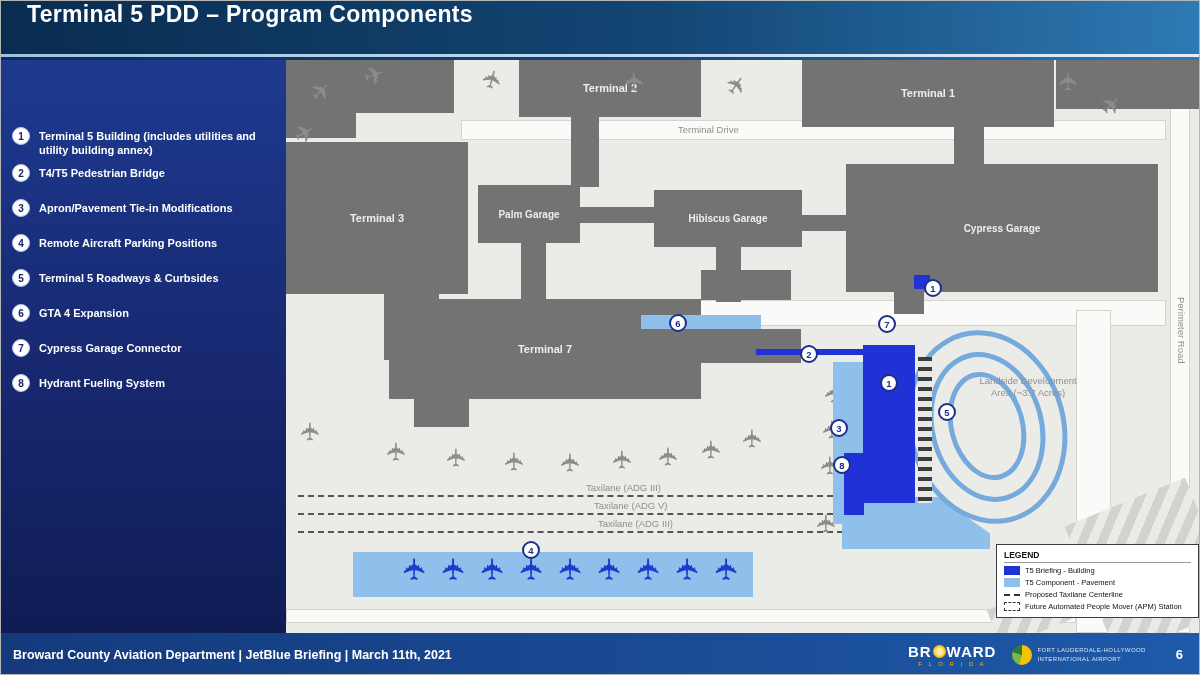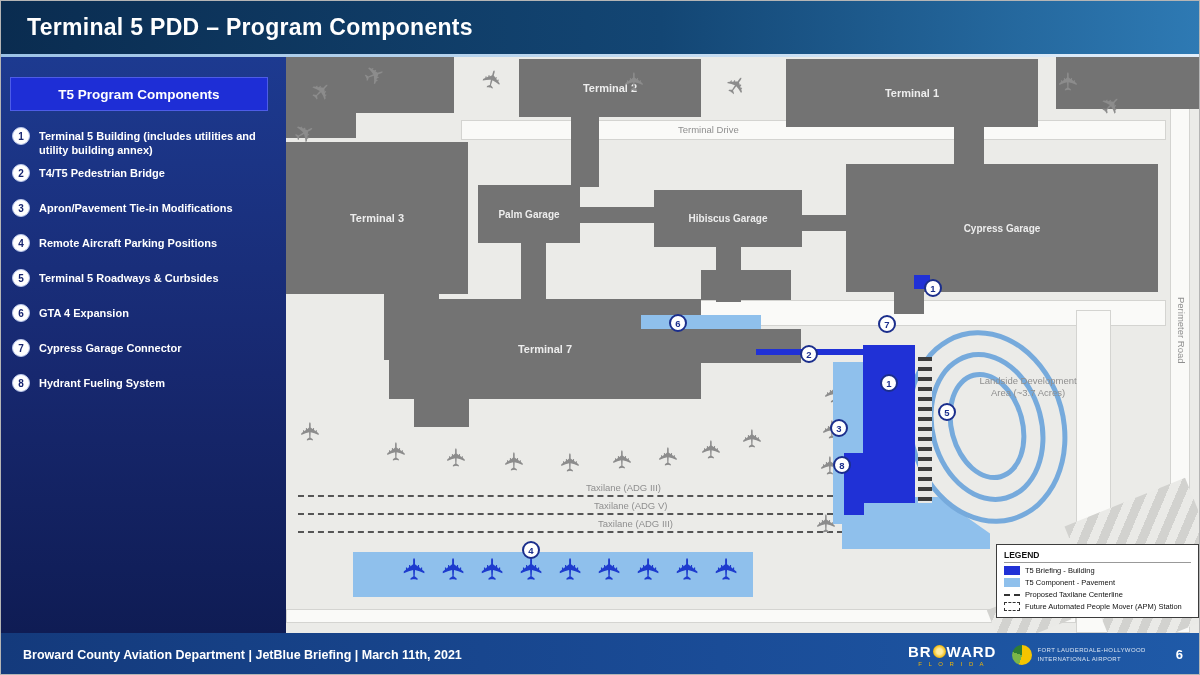--- a/index.html
+++ b/index.html
@@ -1,22 +1,22 @@
 <!DOCTYPE html>
 <html><head>
 <meta charset="utf-8">
 <style>
   html,body{margin:0;padding:0;background:#fff;}
   .slide{position:relative;width:1200px;height:675px;background:#fff;overflow:hidden;
          font-family:"Liberation Sans","DejaVu Sans",sans-serif;border:1px solid #b5b5b5;box-sizing:border-box;}
 
   
-  .header{position:absolute;left:0;top:0;width:1200px;height:53px;
+  .header{position:absolute;left:0;top:0;width:1200px;height:59px;
           background:linear-gradient(90deg,#0a2c50 0%,#134674 55%,#2e7ab4 100%);
-          display:flex;align-items:center;z-index:50;}
+          display:flex;align-items:flex-start;z-index:50;}
   .header-title{color:#fff;font-size:23px;font-weight:bold;padding-left:26px;letter-spacing:.3px;}
   .header-rule{position:absolute;left:0;top:53px;width:1200px;height:3px;
                background:linear-gradient(90deg,#9cc3e6,#e2eefa);z-index:50;}
 
   
   .sidebar{position:absolute;left:0;top:56px;width:285px;height:576px;
            background:linear-gradient(180deg,#1d3a90 0%,#17286f 55%,#0f1c54 100%);z-index:40;}
   .sidebar-title{position:absolute;left:9px;top:20px;width:258px;height:34px;background:#1e2ed6;
                  border:1px solid #4d5ce8;color:#fff;font-weight:bold;font-size:13.5px;
                  display:flex;align-items:center;justify-content:center;box-sizing:border-box;}
@@ -58,21 +58,21 @@
   .sw-building{background:#2031d6;}
   .sw-pavement{background:#8fc0ec;}
   .sw-centerline{height:0;border-top:2px dashed #333;}
   .sw-apm{background:#fff;border:1.5px dashed #333;}
   .lg-label{font-size:7.5px;color:#111;}
 
   
   .footer{position:absolute;left:0;top:632px;width:1200px;height:43px;
           background:linear-gradient(90deg,#143a7c 0%,#1a4c97 60%,#1f5aa8 100%);
           display:flex;align-items:center;z-index:50;}
-  .footer-text{color:#fff;font-size:12.5px;font-weight:bold;padding-left:22px;flex:1;}
+  .footer-text{color:#fff;font-size:12.5px;font-weight:bold;padding-left:12px;flex:1;}
   .blogo{display:flex;flex-direction:column;align-items:center;margin-right:16px;}
   .blogo-top{display:flex;align-items:center;color:#fff;font-weight:bold;font-size:15px;letter-spacing:1px;}
   .blogo-sun{width:13px;height:13px;border-radius:50%;background:radial-gradient(circle,#ffec9e 30%,#f2b705 70%);margin:0 1px;}
   .blogo-sub{color:#f2b705;font-size:6px;letter-spacing:2.5px;margin-top:1px;}
   .alogo{display:flex;align-items:center;gap:5px;margin-right:30px;}
   .alogo-circle{width:20px;height:20px;border-radius:50%;flex:0 0 20px;
                 background:conic-gradient(#f5c400 0 55%,#7ab648 55% 80%,#2e7d32 80% 100%);}
   .alogo-text{display:flex;flex-direction:column;color:#d9e4f2;font-size:6px;line-height:1.4;letter-spacing:.4px;}
   .page-num{color:#fff;font-weight:bold;font-size:13px;margin-right:18px;}
 </style>
@@ -80,21 +80,20 @@
 <body>
 
 <div class="slide">
 
   <div class="header">
     <div class="header-title">Terminal 5 PDD – Program Components</div>
   </div>
   <div class="header-rule"></div>
 
   <div class="sidebar">
-    <div class="sidebar-title">T5 Program Components</div>
 
     <div class="s-item" style="top:70px">
       <span class="s-num">1</span>
       <span class="s-label">Terminal 5 Building (includes utilities and utility building annex)</span>
     </div>
     <div class="s-item" style="top:107px">
       <span class="s-num">2</span>
       <span class="s-label">T4/T5 Pedestrian Bridge</span>
     </div>
     <div class="s-item" style="top:142px">
@@ -134,21 +133,21 @@
     <div class="hatch" style="left:800px;top:440px;width:130px;height:140px;transform:rotate(-22deg)"></div>
     <div class="hatch" style="left:705px;top:535px;width:90px;height:40px;transform:rotate(-22deg)"></div>
 
     <div class="bld" style="left:0;top:0;width:168px;height:56px"></div>
     <div class="bld" style="left:0;top:55px;width:70px;height:26px"></div>
     <div class="bld" style="left:233px;top:2px;width:182px;height:58px">
       <span class="blabel">Terminal 2</span>
     </div>
     <div class="bld" style="left:285px;top:60px;width:28px;height:70px"></div>
     <div class="bld" style="left:293px;top:150px;width:75px;height:16px"></div>
-    <div class="bld" style="left:500px;top:2px;width:252px;height:68px">
+    <div class="bld" style="left:516px;top:2px;width:252px;height:68px">
       <span class="blabel">Terminal 1</span>
     </div>
     <div class="bld" style="left:668px;top:62px;width:30px;height:48px"></div>
     <div class="bld" style="left:770px;top:0;width:145px;height:52px"></div>
     <div class="bld" style="left:0;top:85px;width:182px;height:152px">
       <span class="blabel">Terminal 3</span>
     </div>
     <div class="bld" style="left:98px;top:237px;width:55px;height:66px"></div>
     <div class="bld" style="left:192px;top:128px;width:102px;height:58px">
       <span class="blabel sm">Palm Garage</span>

